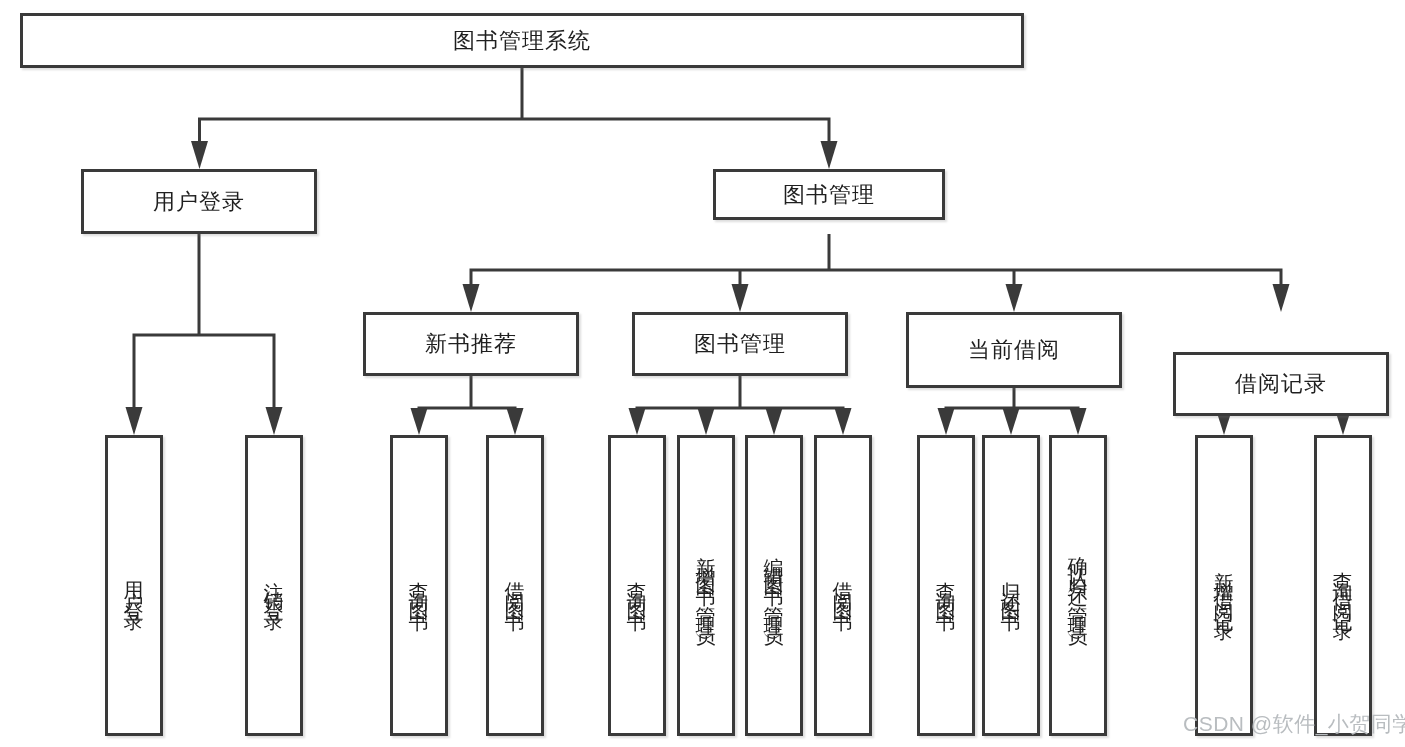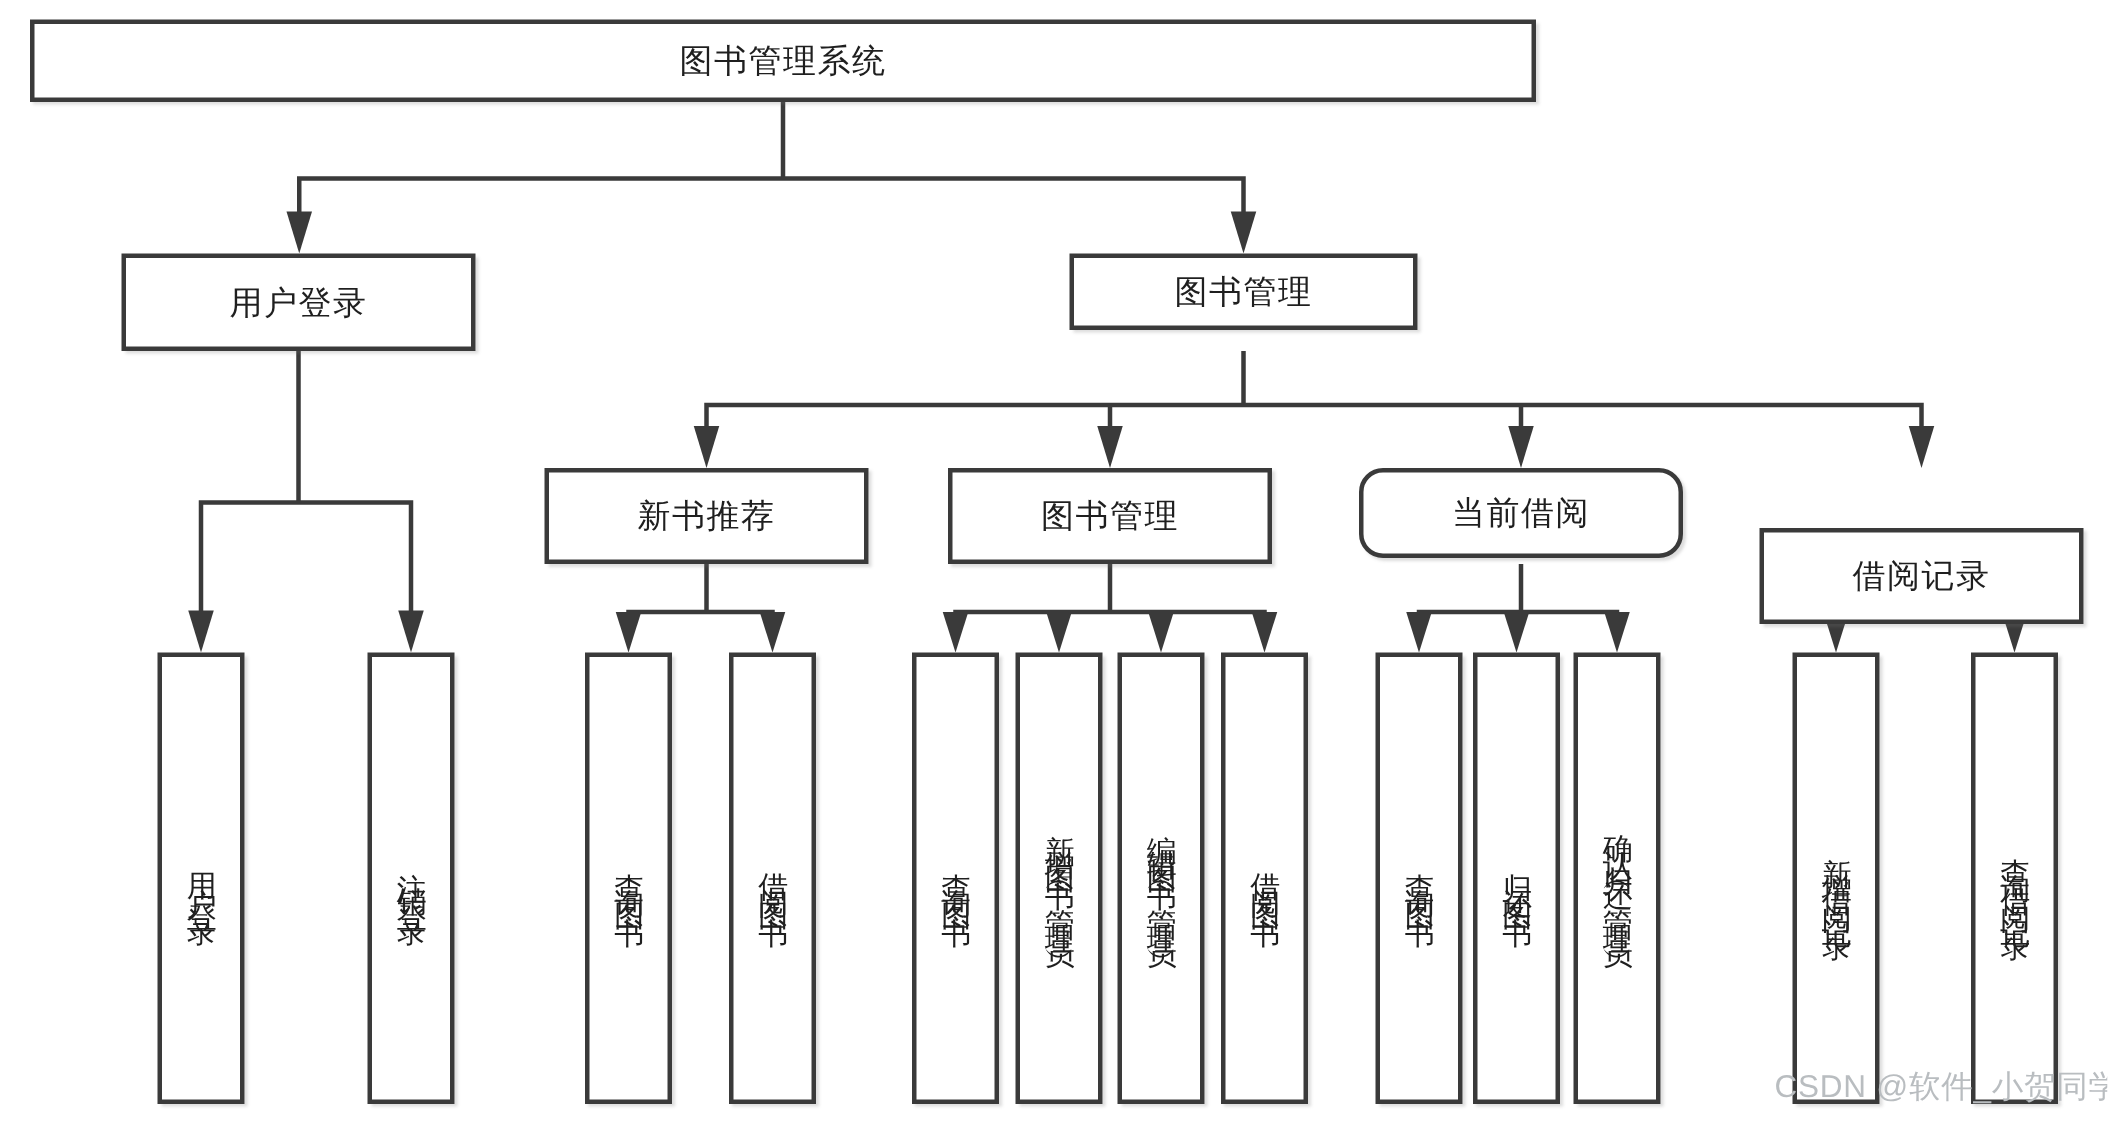--- a/index.html
+++ b/index.html
@@ -99,21 +99,21 @@
   <div class="node h" style="left:713px;top:169px;width:232px;height:51px;">
     <span>图书管理</span>
   </div>
 
   <div class="node h" style="left:363px;top:312px;width:216px;height:64px;">
     <span>新书推荐</span>
   </div>
   <div class="node h" style="left:632px;top:312px;width:216px;height:64px;">
     <span>图书管理</span>
   </div>
-  <div class="node h" style="left:906px;top:312px;width:216px;height:60px;border-radius:16px;">
+  <div class="node h" style="left:906px;top:312px;width:216px;height:76px;">
     <span>当前借阅</span>
   </div>
   <div class="node h" style="left:1173px;top:312px;width:216px;height:64px;margin-top:40px;">
     <span>借阅记录</span>
   </div>
 
   <div class="node v" style="left:105px;top:435px;width:58px;height:301px;">
     <span class="vtxt">用户登录</span>
   </div>
   <div class="node v" style="left:245px;top:435px;width:58px;height:301px;">

